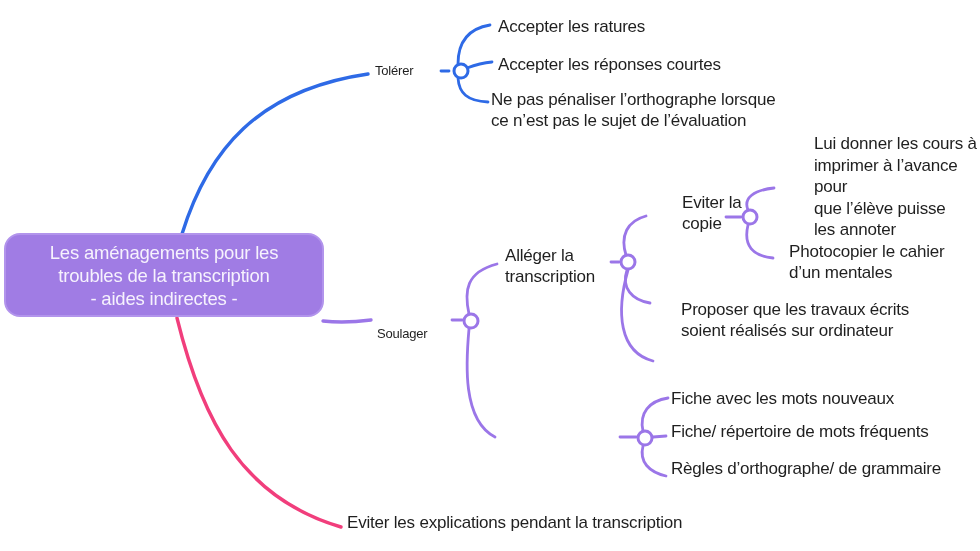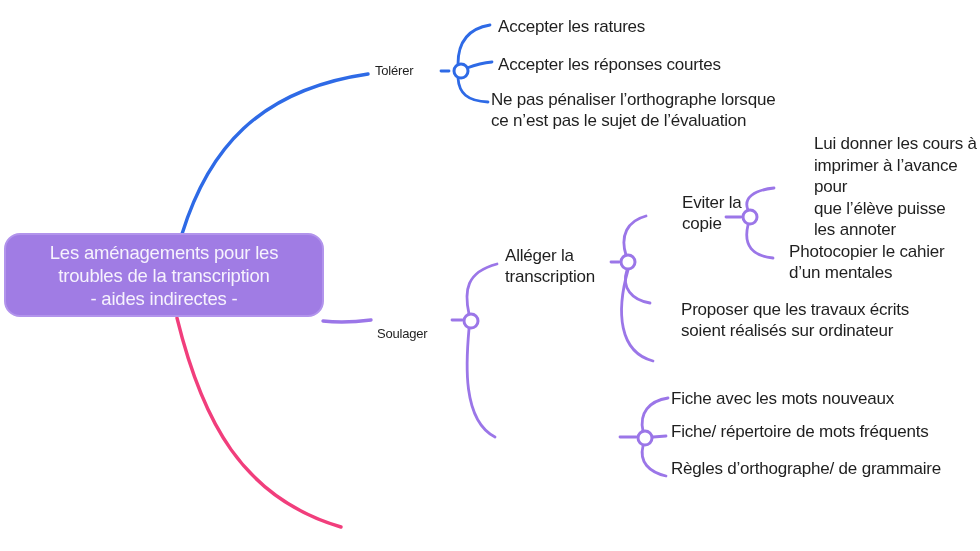--- a/index.html
+++ b/index.html
@@ -143,14 +143,15 @@
 que l’élève puisse
 les annoter</div>
   <div class="lbl pos-photo">Photocopier le cahier
 d’un mentales</div>
   <div class="lbl pos-proposer">Proposer que les travaux écrits
 soient réalisés sur ordinateur</div>
   <div class="lbl pos-fnouv">Fiche avec les mots nouveaux</div>
   <div class="lbl pos-frep">Fiche/ répertoire de mots fréquents</div>
   <div class="lbl pos-regles">Règles d’orthographe/ de grammaire</div>
 
+  <div class="lbl pos-evexpl">Eviter les explications pendant la transcription</div>
 
 </div>
 
 </body></html>

